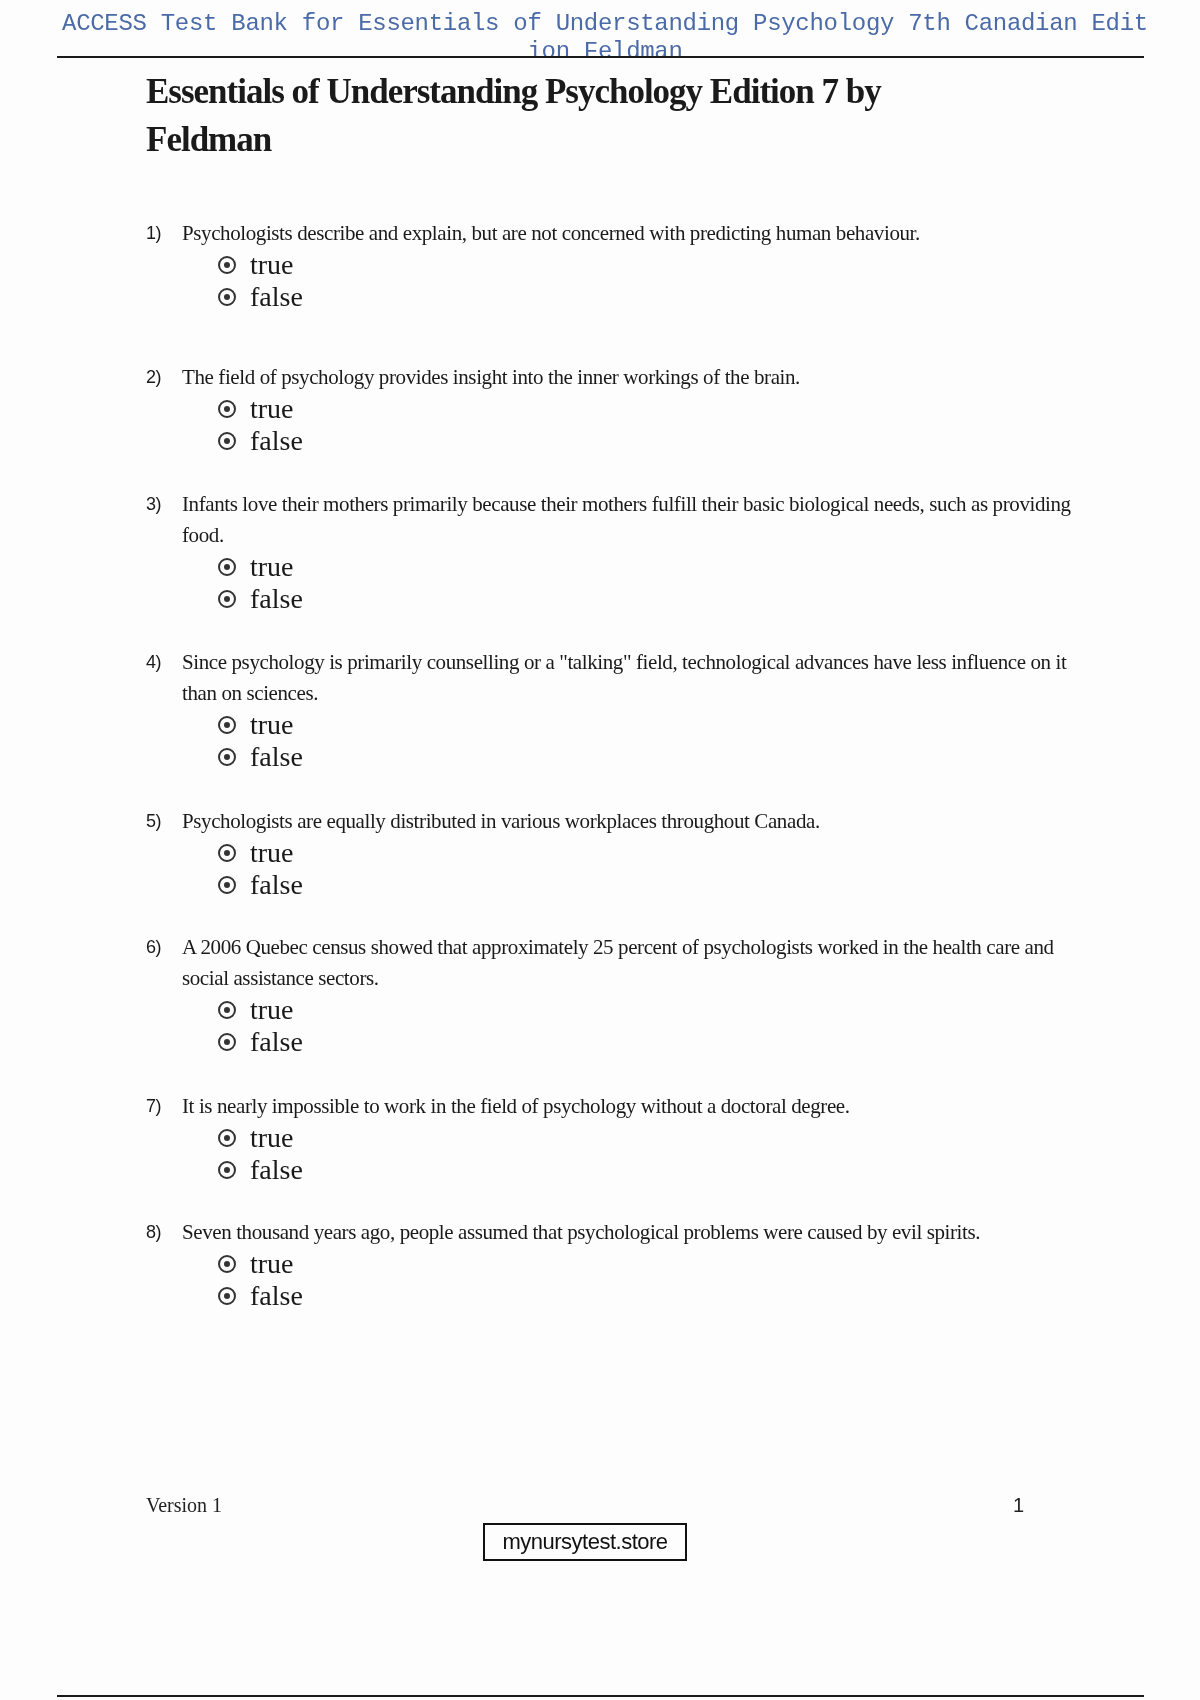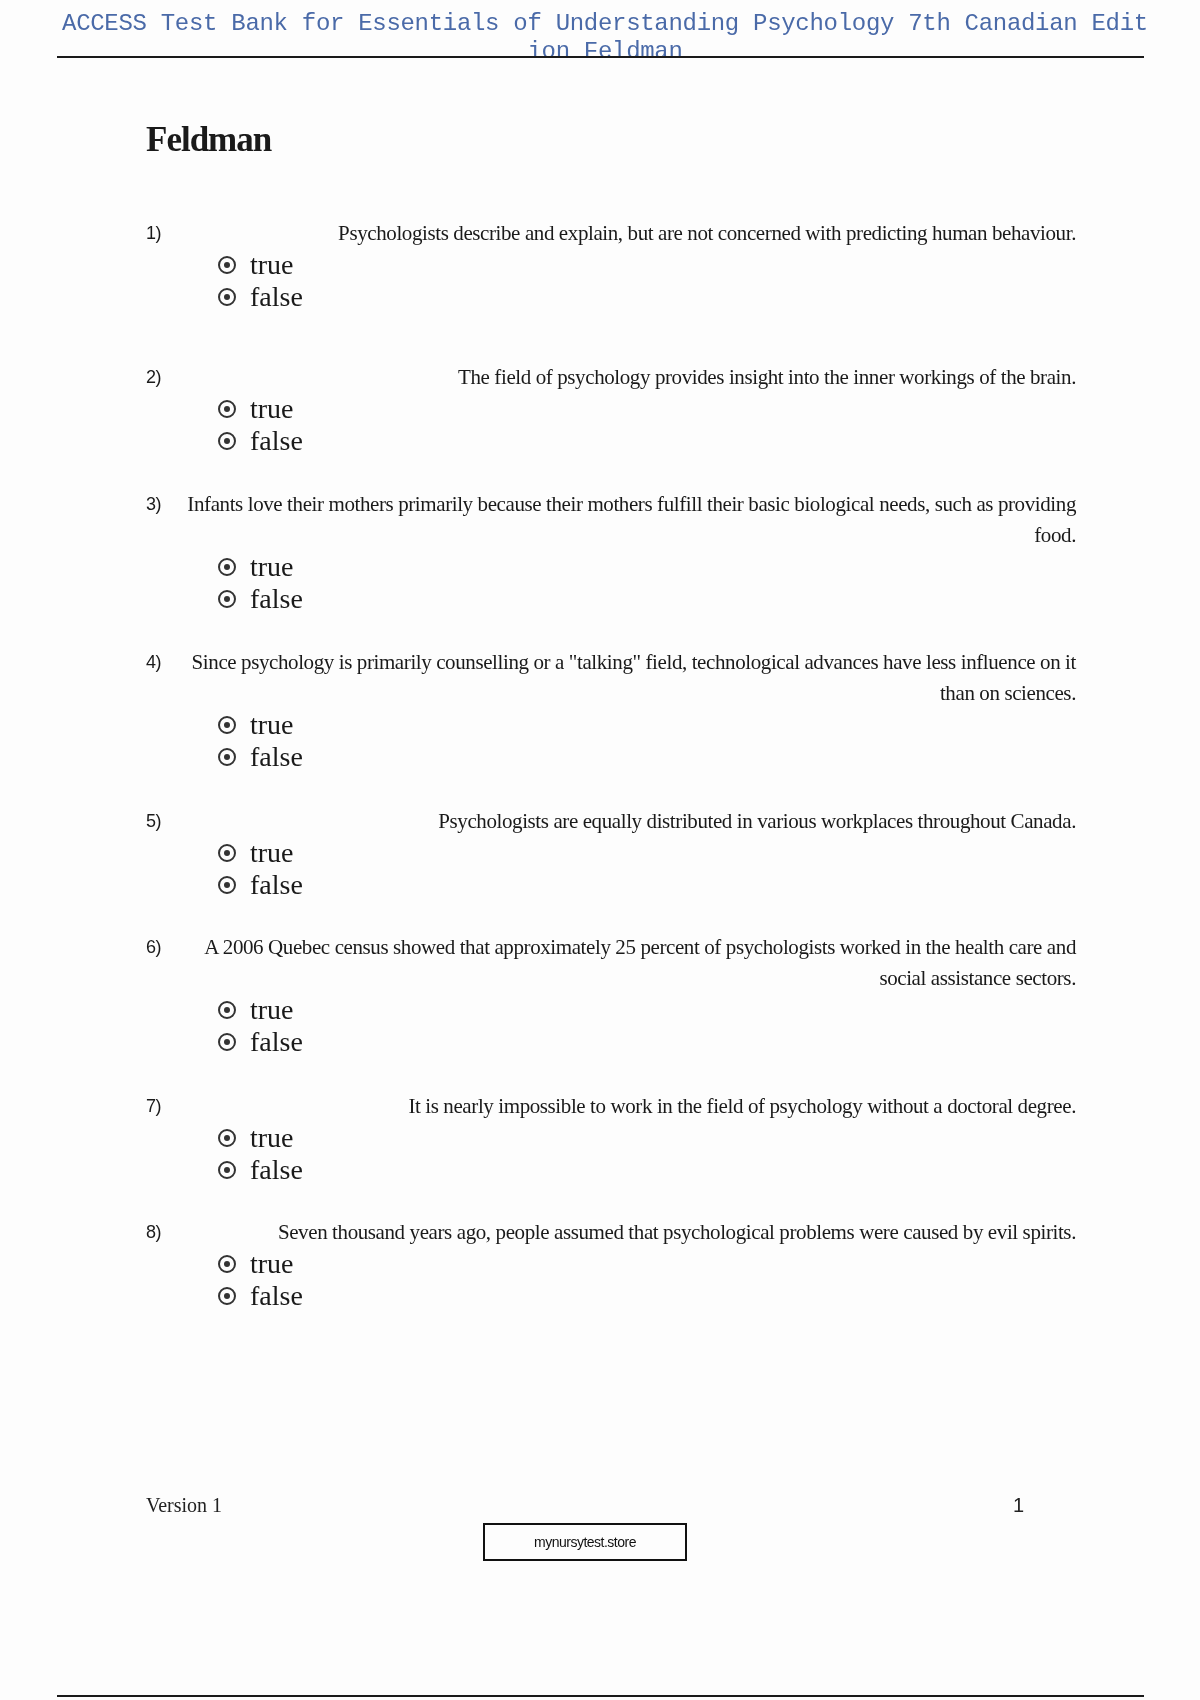--- a/index.html
+++ b/index.html
@@ -41,21 +41,21 @@
       font-weight: bold; font-size: 21px; line-height: 28px;
       letter-spacing: -0.5px; margin-top: 2px;
     }
     .question { position: absolute; left: 146px; width: 940px; }
     .q-row { display: flex; font-size: 21px; line-height: 31px; letter-spacing: -0.4px; }
     .q-num {
       width: 36px; flex: none;
       font-family: "Liberation Sans", "DejaVu Sans", sans-serif;
       font-size: 18px;
     }
-    .q-text { flex: 1; padding-right: 10px; text-align: right; }
+    .q-text { flex: 1; padding-right: 10px; }
     .option { display: flex; align-items: center; margin-left: 72px; height: 32px; font-size: 28px; }
     .radio {
       width: 14px; height: 14px; border: 2px solid #333; border-radius: 50%;
       position: relative; margin-right: 14px; flex: none;
     }
     .radio::after {
       content: ""; position: absolute; left: 4px; top: 4px;
       width: 6px; height: 6px; border-radius: 50%; background: #333;
     }
     .footer-version {
@@ -66,32 +66,32 @@
     .footer-page {
       position: absolute; left: 1013px; top: 1494px;
       font-family: "Liberation Sans", "DejaVu Sans", sans-serif;
       font-size: 20px; color: #222;
     }
     .watermark-box {
       position: absolute; left: 483px; top: 1523px; width: 204px; height: 38px;
       border: 2px solid #111; box-sizing: border-box;
       display: flex; align-items: center; justify-content: center;
       font-family: "Liberation Sans", "DejaVu Sans", sans-serif;
-      font-size: 14px; color: #111; letter-spacing: -0.5px;
+      font-size: 22px; color: #111; letter-spacing: -0.5px;
     }
   </style>
 </head>
 <body>
 
 <div class="header-banner">ACCESS Test Bank for Essentials of Understanding Psychology 7th Canadian Edition Feldman</div>
 <div class="header-rule"></div>
 
 <div class="content">
   <h1 class="doc-title">
-    <br>
+    <span>Essentials of Understanding Psychology Edition 7 by</span><br>
     <span>Feldman</span>
   </h1>
 </div>
 
 <div class="question" style="top:218px;">
   <div class="q-row">
     <span class="q-num">1)</span>
     <span class="q-text">Psychologists describe and explain, but are not concerned with predicting human behaviour.</span>
   </div>
   <div class="option">

